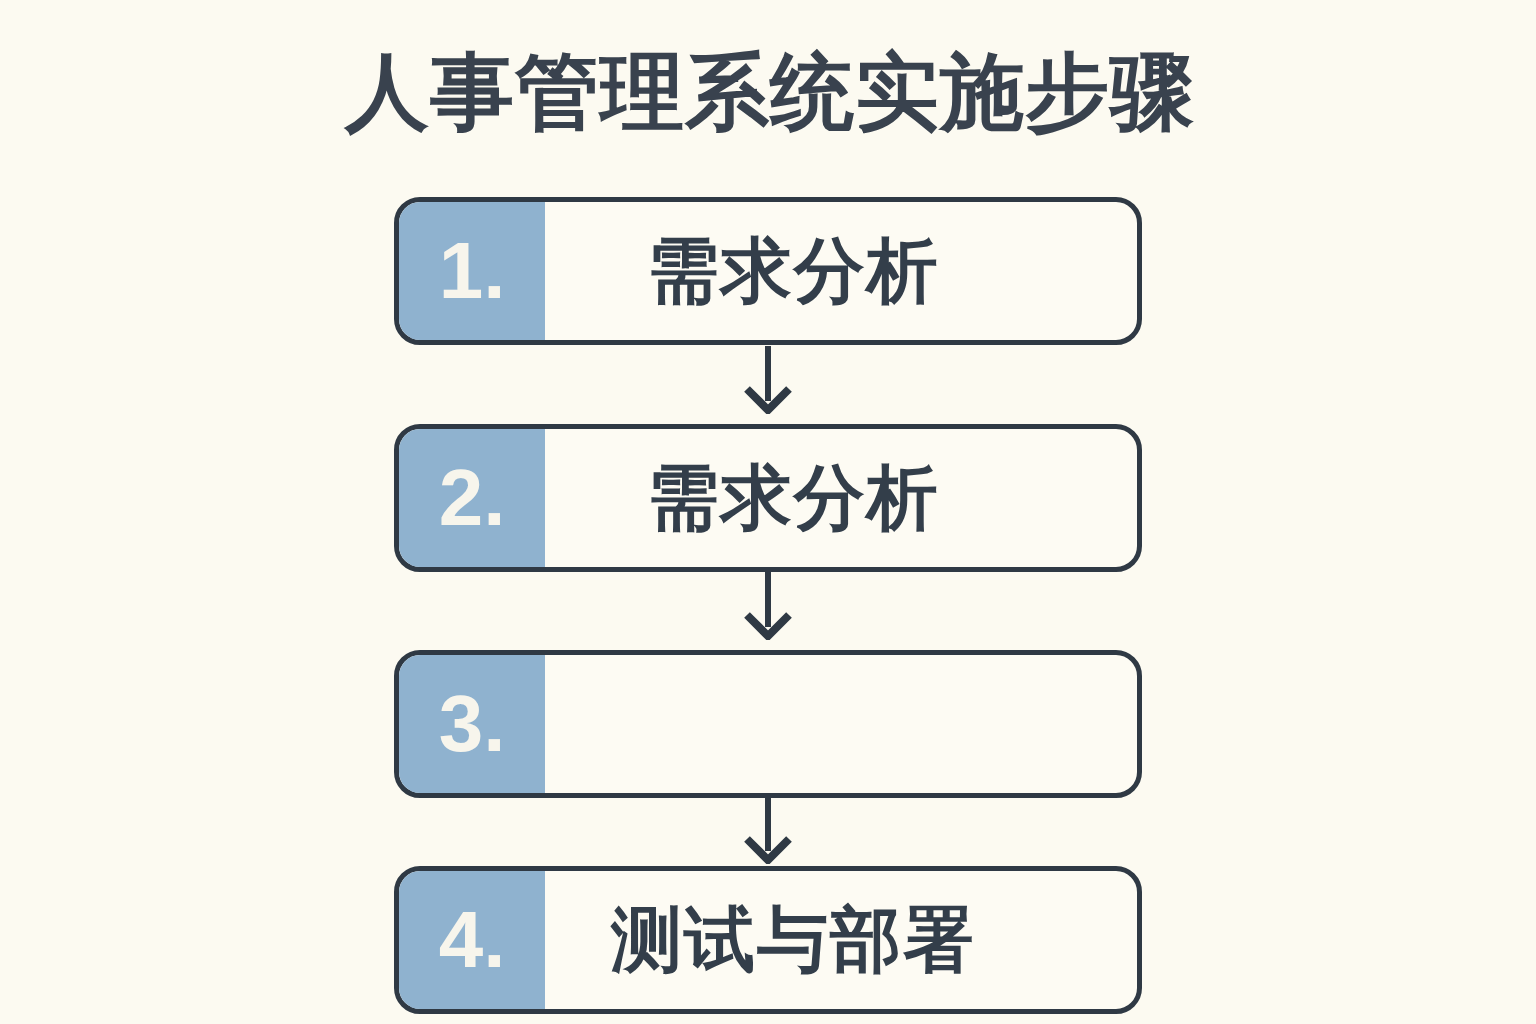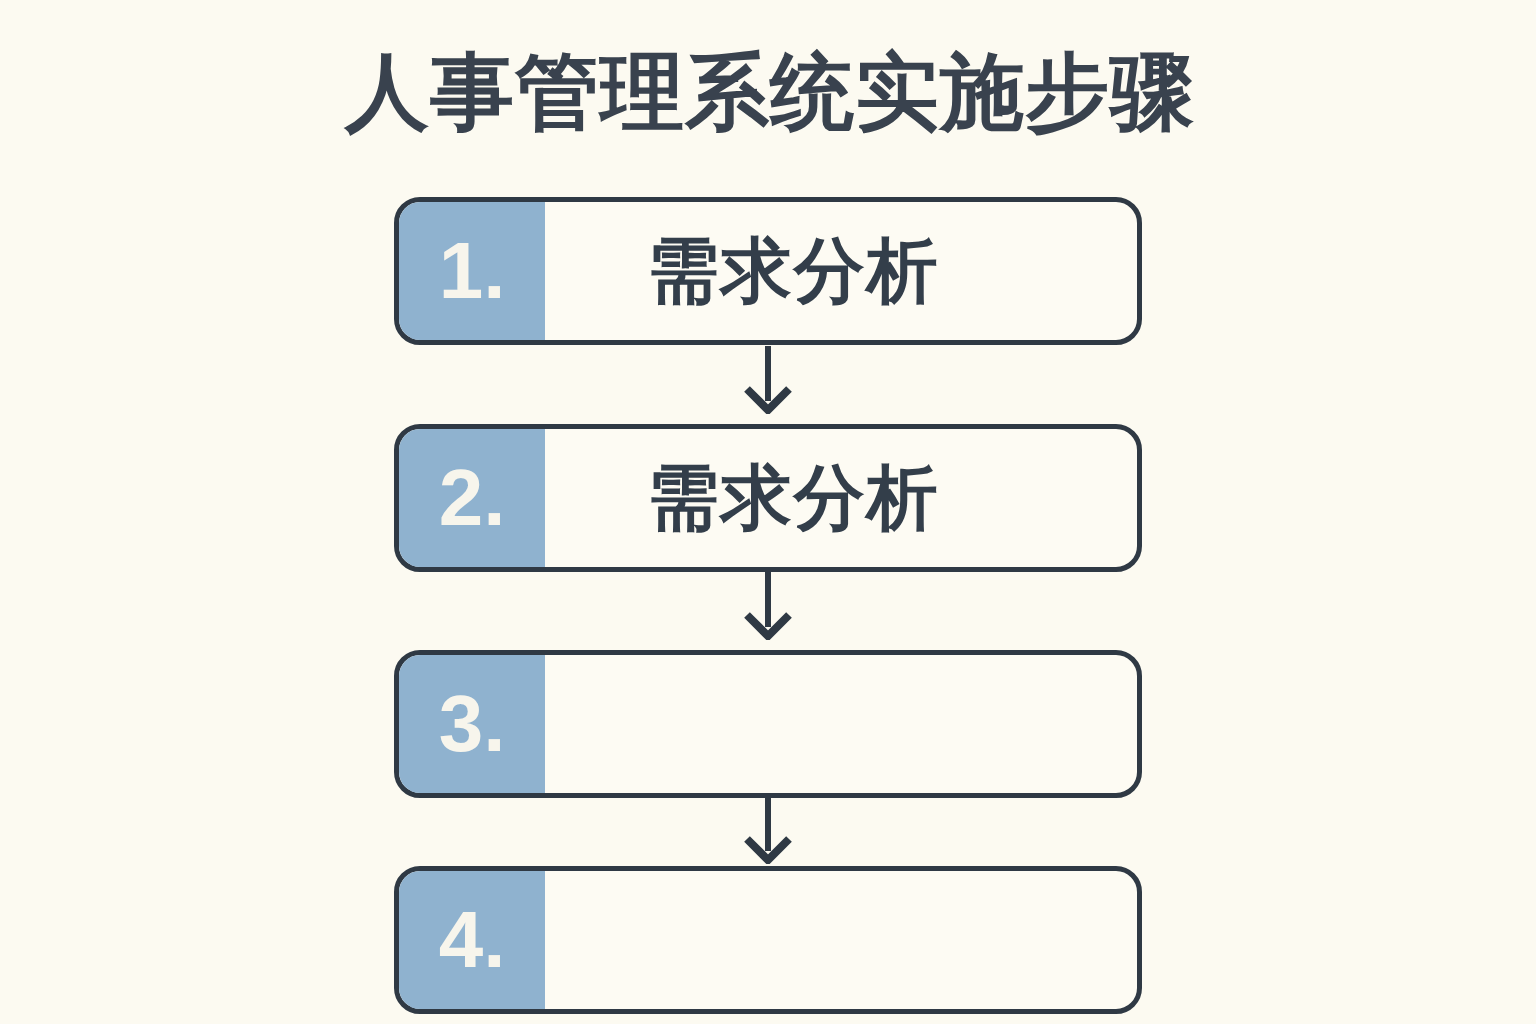--- a/index.html
+++ b/index.html
@@ -122,15 +122,16 @@
     <div class="num">3.</div>
   </div>
 
   <svg class="arrow arrow-3" viewBox="0 0 80 68">
     <line x1="40" y1="0" x2="40" y2="55" stroke-width="6"></line>
     <polyline points="19,43 40,64 61,43" stroke-width="8" stroke-linejoin="miter"></polyline>
   </svg>
 
   <div class="step step-4">
     <div class="num">4.</div>
+    <div class="label">测试与部署</div>
   </div>
 
 </div>
 
 </body></html>

